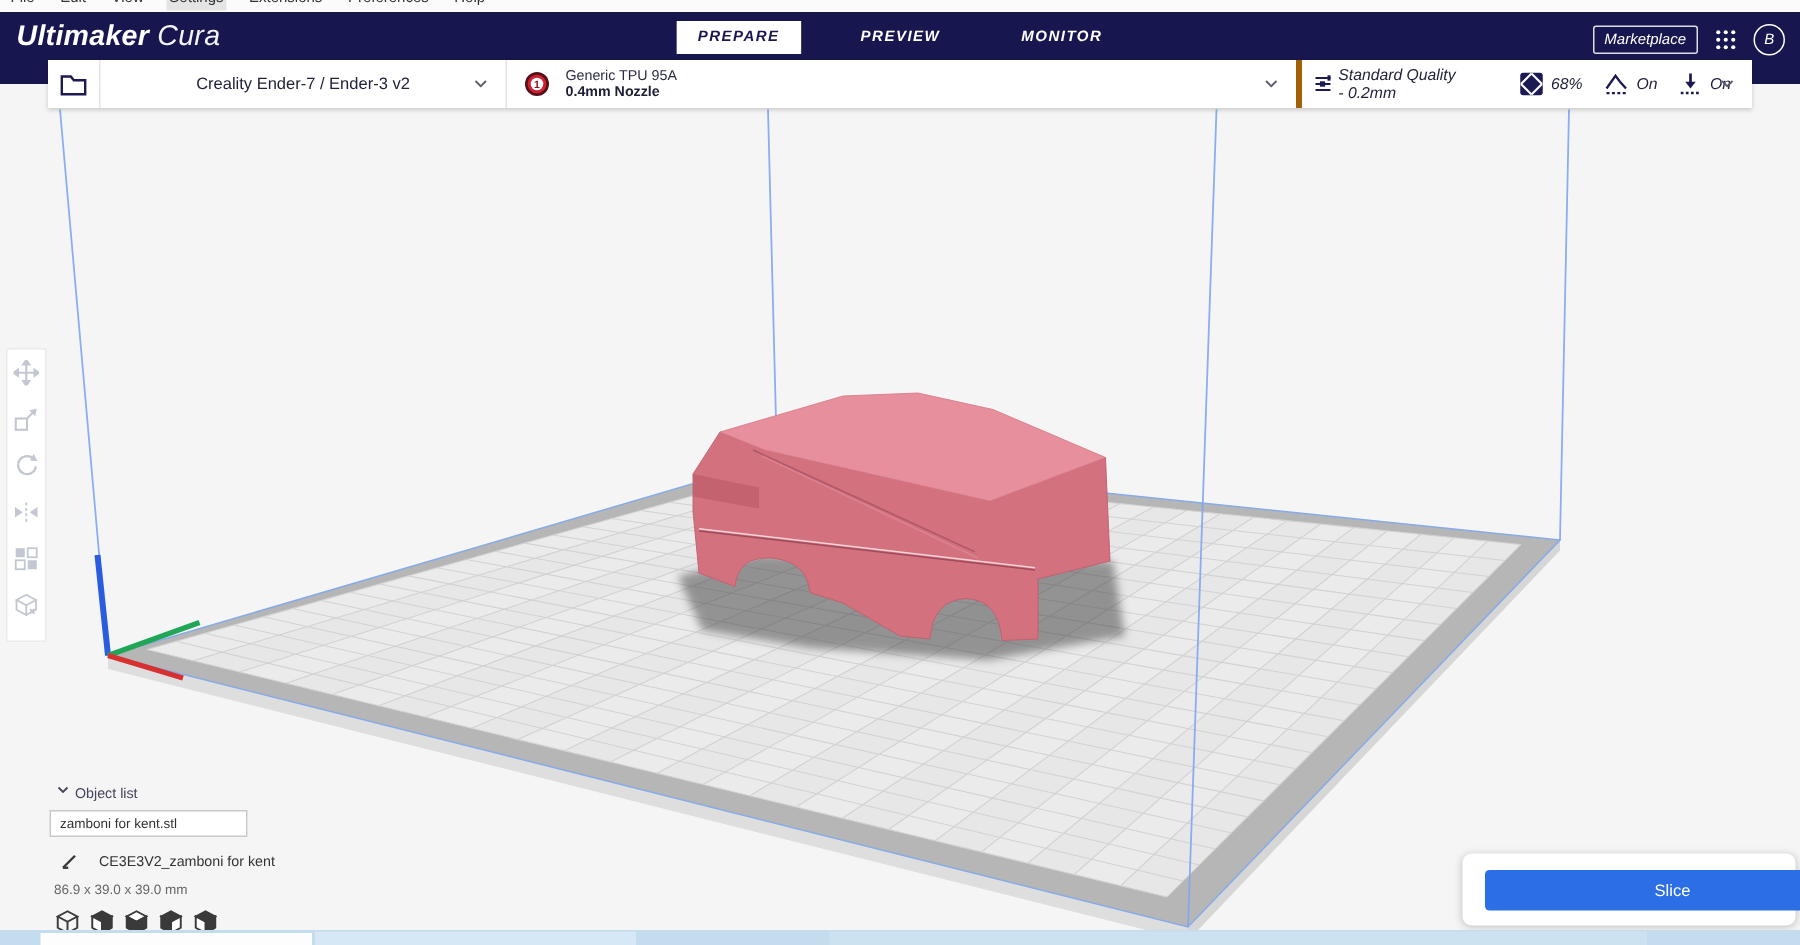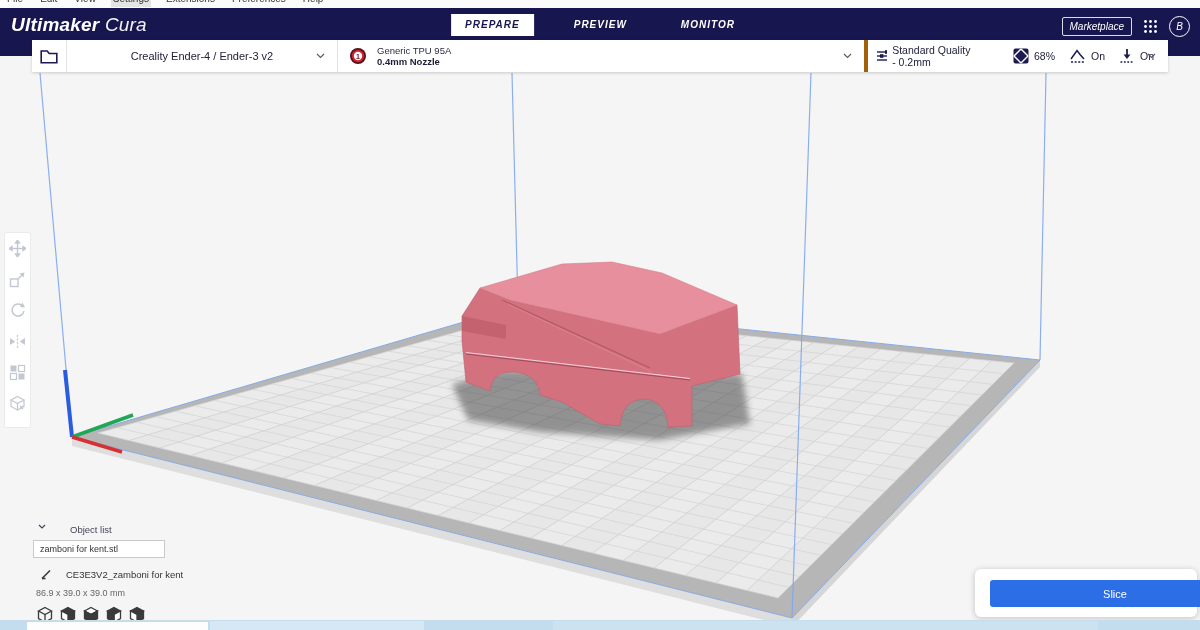--- a/index.html
+++ b/index.html
@@ -31,28 +31,28 @@
   .conf-sec{position:relative;height:32px;display:flex;align-items:center;}
   .sec-open{width:34px;justify-content:center;border-right:1px solid #e4e4e4;}
   .sec-printer{width:270px;justify-content:center;border-right:1px solid #e4e4e4;}
   .sec-material{width:526px;border-right:4px solid #a16207;}
   .sec-settings{flex:1;}
   .conf-label{font-size:11px;color:#22223c;}
   .chev{position:absolute;right:12px;top:13px;}
   .mat-texts{margin-left:10px;display:flex;flex-direction:column;line-height:11px;}
   .mat-top{font-size:9.5px;color:#2c2c44;}
   .mat-bot{font-size:9.5px;color:#1d1d38;font-weight:700;}
-  .set-item{display:flex;align-items:center;gap:5px;margin-right:14px;}
+  .set-item{display:flex;align-items:center;gap:5px;margin-right:14px;font-style:italic;}
   .set-val{font-size:10.5px;color:#22223c;}
   
   .tools{position:absolute;left:4px;top:232px;width:27px;height:196px;background:#fff;border:1px solid #ebebeb;
          border-radius:2px;z-index:10;display:flex;flex-direction:column;align-items:center;padding-top:7px;gap:14px;box-sizing:border-box;}
   
   .objlist{position:absolute;left:33px;top:524px;z-index:10;}
-  .obj-title{display:flex;align-items:flex-start;gap:24px;font-size:9.5px;color:#44445a;margin-left:5px;}
+  .obj-title{display:flex;align-items:flex-start;gap:4px;font-size:9.5px;color:#44445a;margin-left:5px;}
   .obj-file{margin-top:5px;width:124px;height:16px;background:#fff;border:1px solid #c9c9c9;font-size:9px;color:#333;
             line-height:16px;padding-left:6px;}
   .obj-job{display:flex;align-items:center;gap:14px;margin-top:10px;margin-left:7px;font-size:9.5px;color:#333;}
   .obj-dims{margin-top:8px;margin-left:3px;font-size:9px;color:#666;}
   .viewcubes{display:flex;gap:5px;margin-top:8px;margin-left:3px;}
   .viewcubes .vc{cursor:default;}
   
   .slice-panel{position:absolute;left:975px;top:569px;width:222px;height:48px;background:#fff;border-radius:6px;
                box-shadow:0 1px 6px rgba(0,0,0,.22);z-index:10;}
   .slice-btn{position:absolute;left:15px;top:11px;width:186px;height:27px;background:#2b6ee5;border-radius:3px;
@@ -220,21 +220,21 @@
   </div>
 </div>
 
 <div class="confbar">
   <div class="conf-sec sec-open">
     <svg width="18" height="15">
       <path d="M1.2,2 h6 l2,2.5 h7.6 v9.3 H1.2 Z" fill="none" stroke="#1c1a52" stroke-width="1.6"></path>
     </svg>
   </div>
   <div class="conf-sec sec-printer">
-    <span class="conf-label">Creality Ender-4 / Ender-3 v2</span>
+    <span class="conf-label">Creality Ender-7 / Ender-3 v2</span>
     <svg class="chev" width="9" height="6">
       <polyline points="1,1 4.5,4.5 8,1" fill="none" stroke="#5a5a6e" stroke-width="1.2"></polyline>
     </svg>
   </div>
   <div class="conf-sec sec-material">
     <svg width="18" height="18" style="margin-left:11px">
       <circle cx="9" cy="9" r="8" fill="#561019"></circle>
       <circle cx="9" cy="9" r="6.2" fill="#d12030"></circle>
       <circle cx="9" cy="9" r="4.2" fill="#ffffff"></circle>
       <text x="9" y="11.6" font-size="7" font-weight="bold" fill="#8a1020" text-anchor="middle" font-family="Liberation Sans, sans-serif">1</text>

